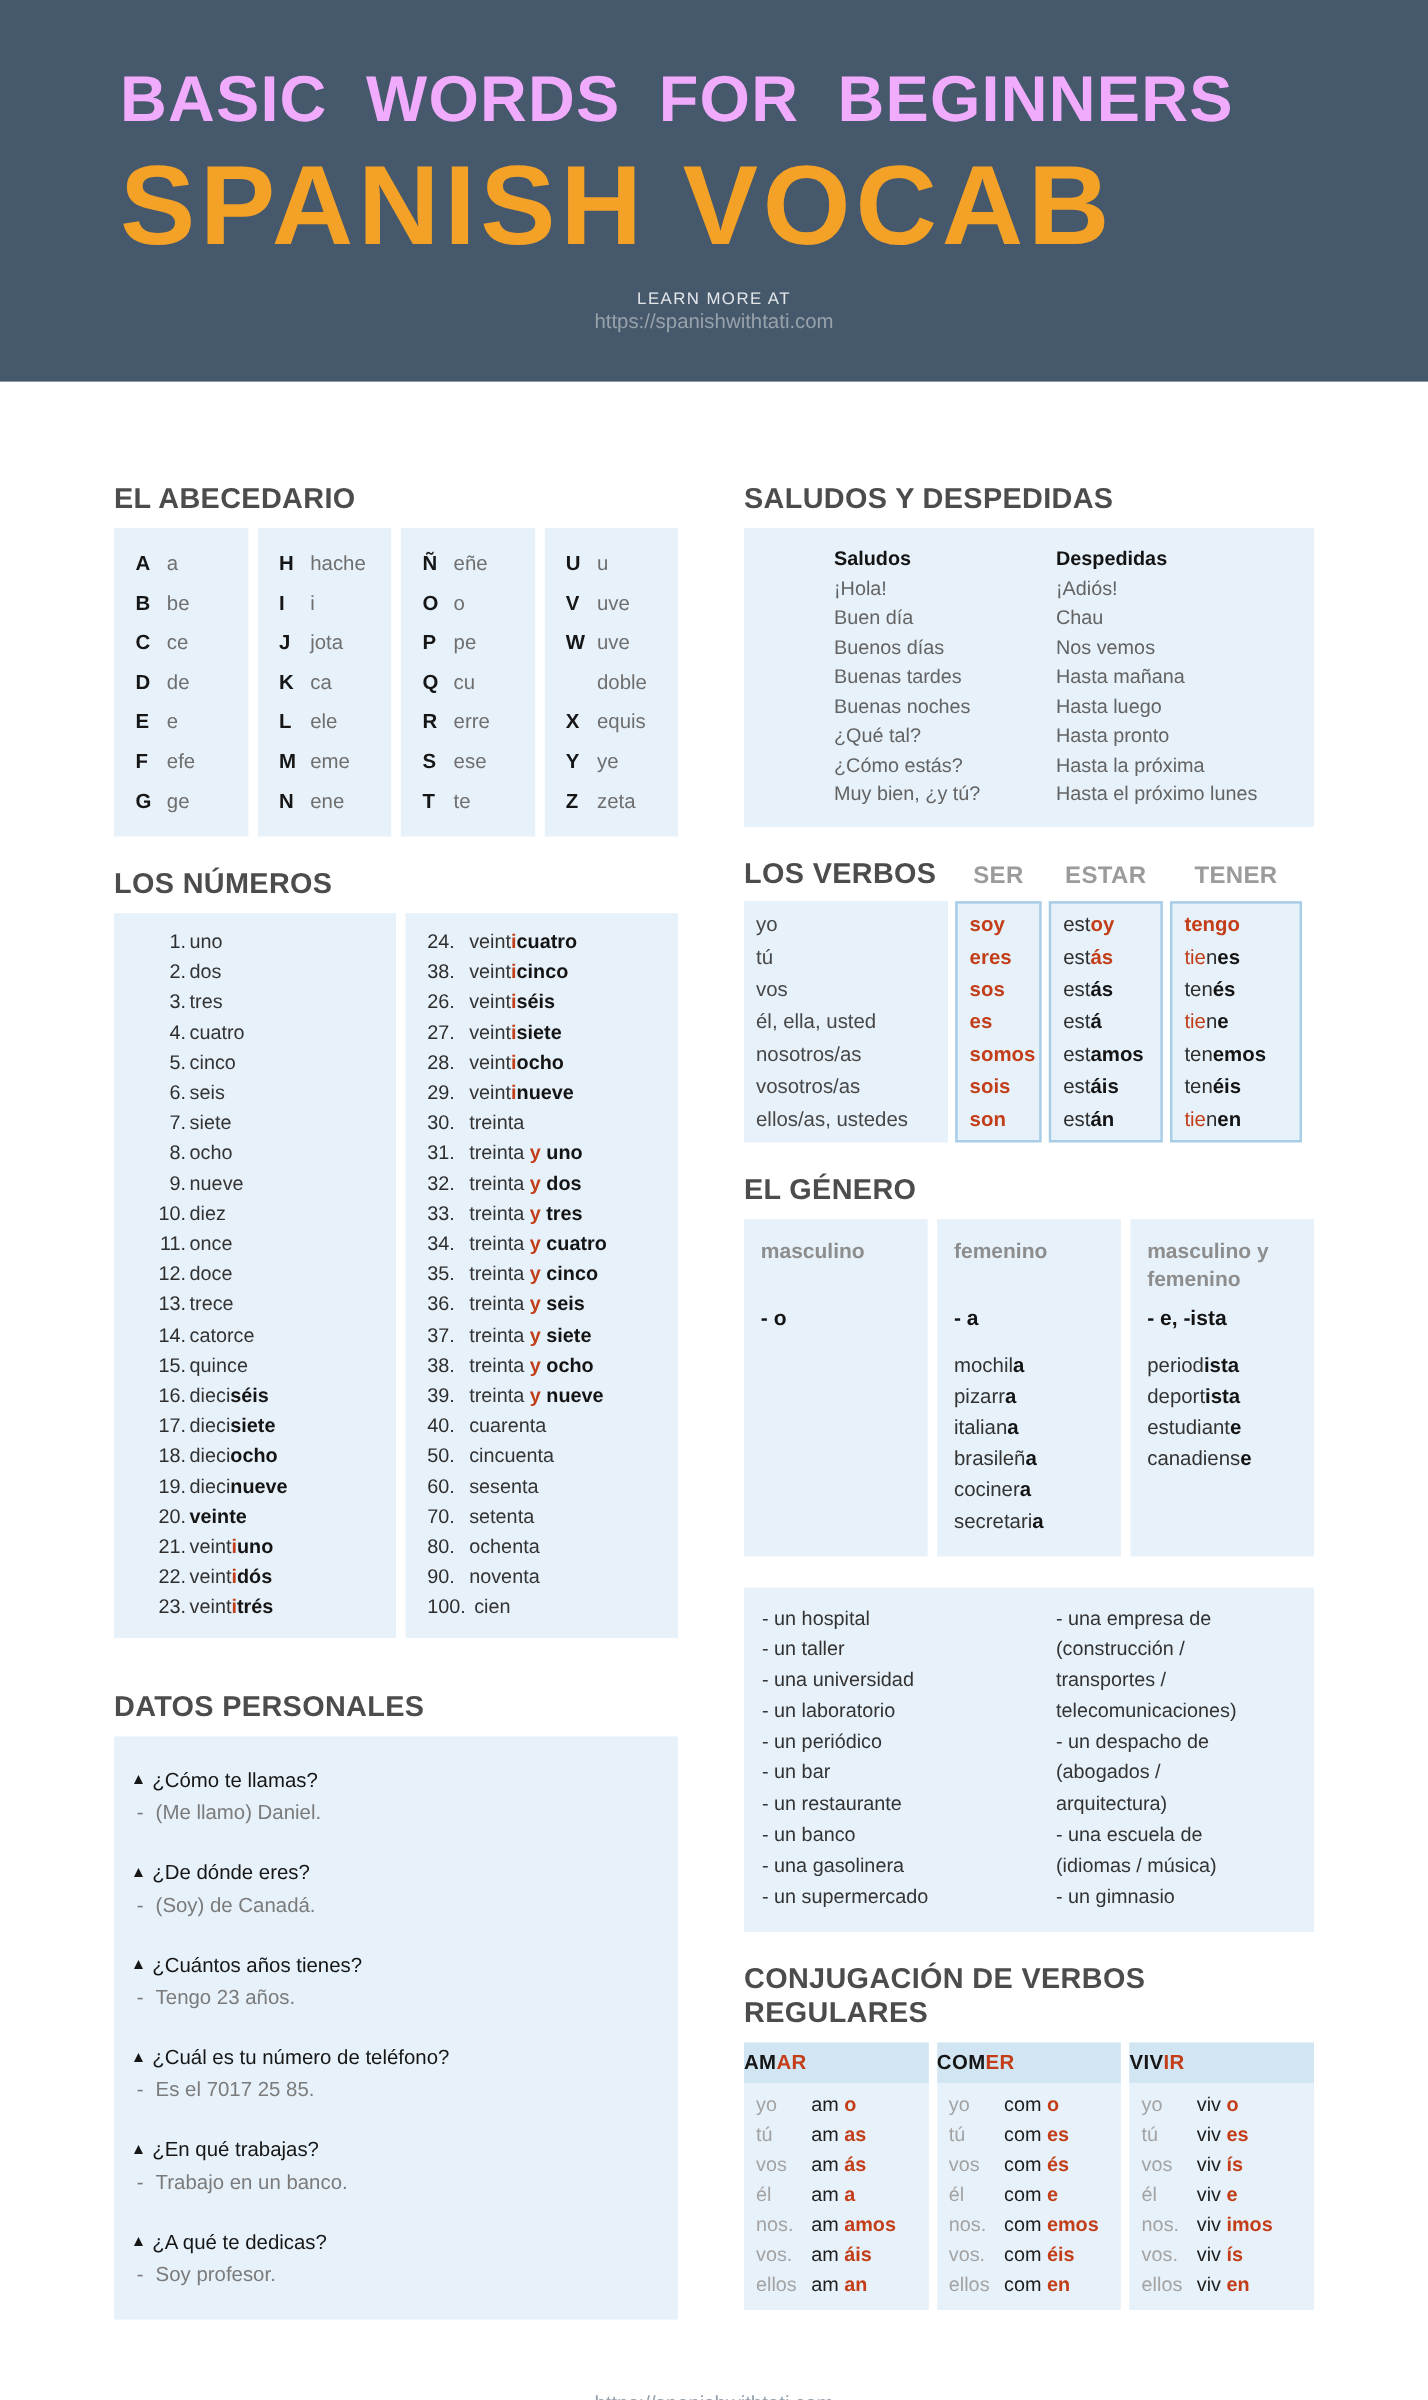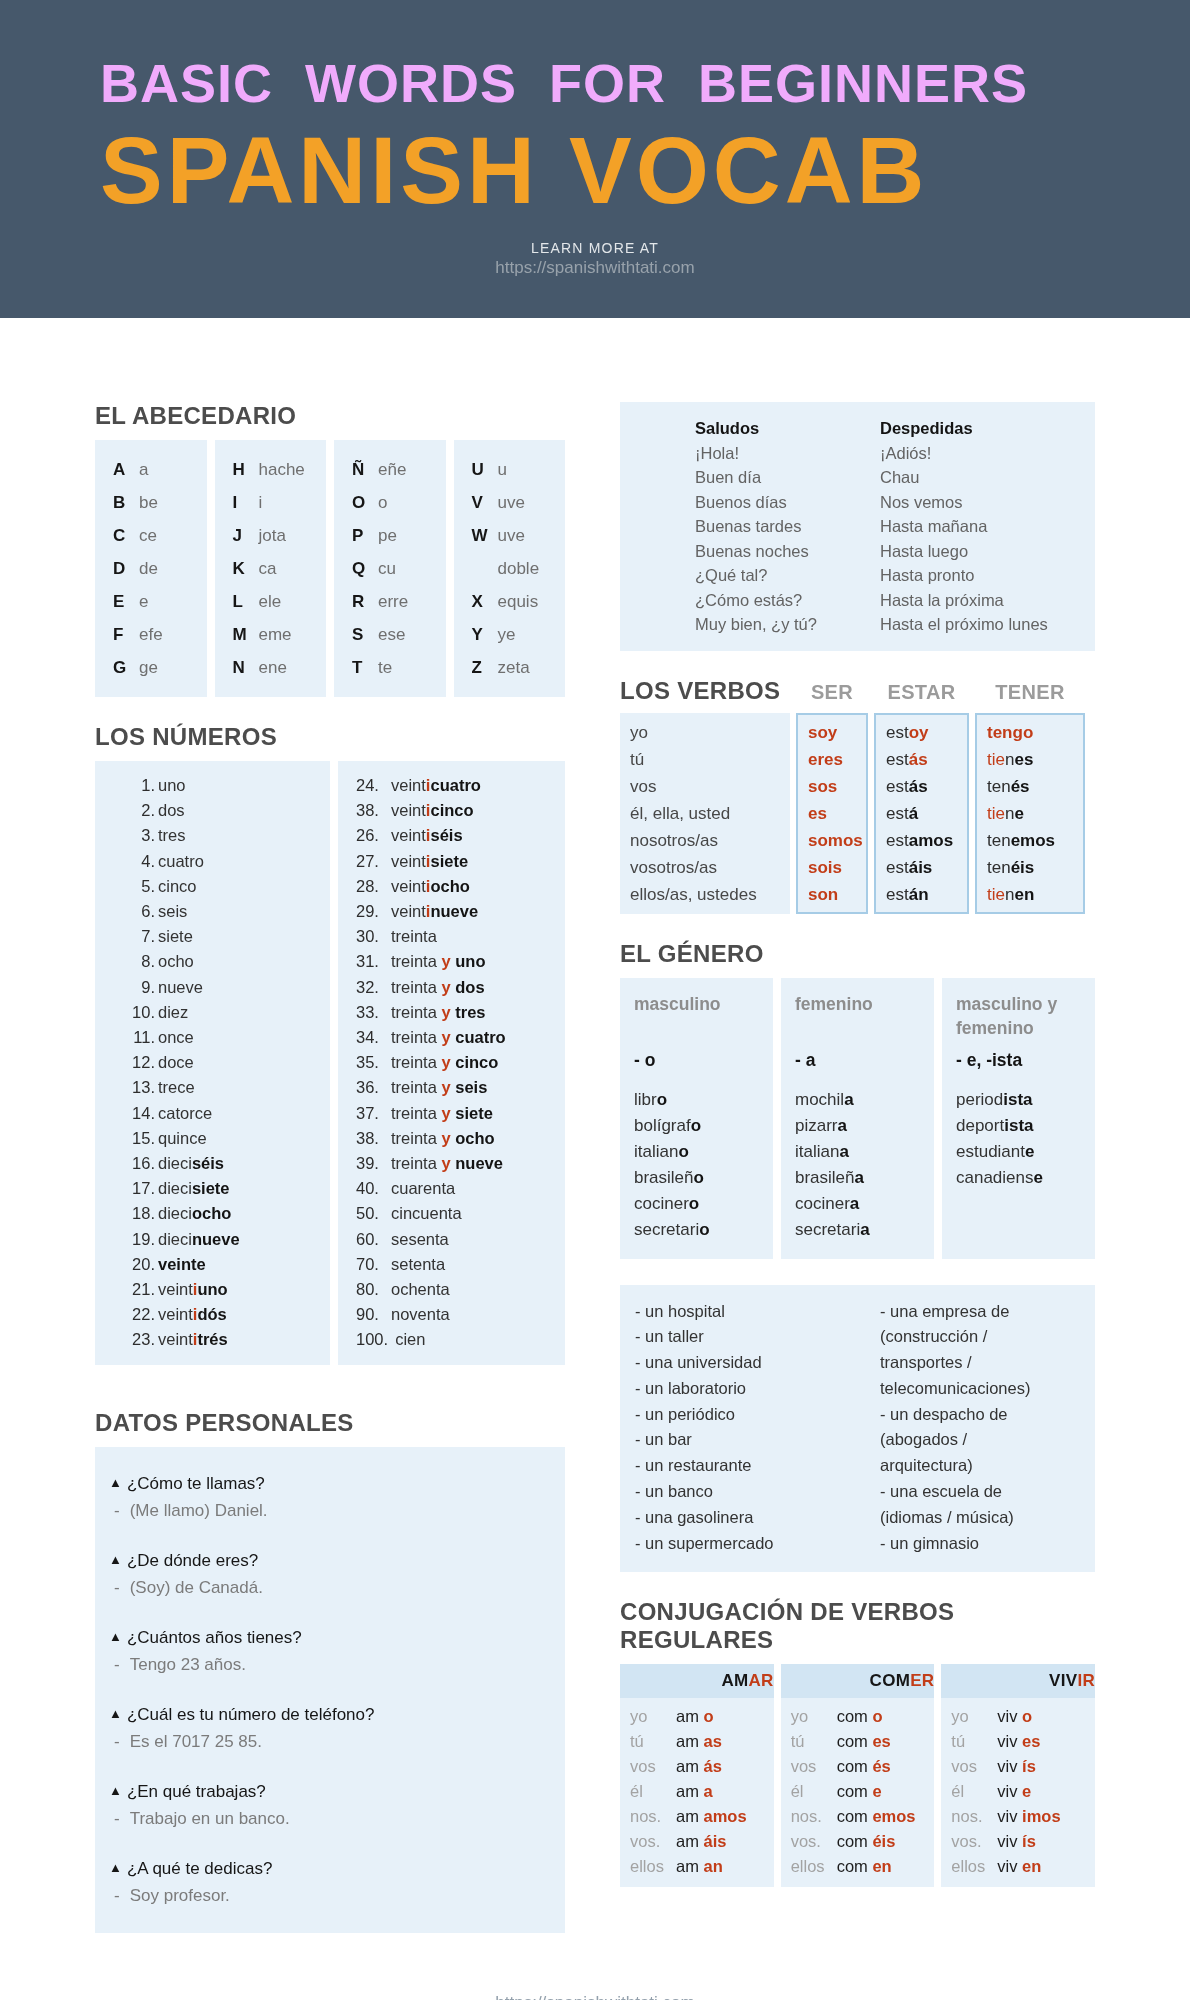--- a/index.html
+++ b/index.html
@@ -73,21 +73,21 @@
   .gen-suffix{font-weight:700;color:#141414;font-size:17.5px;margin-bottom:16px;}
   .gen-item{font-size:17px;line-height:26px;color:#333;}
   
   .lug-panel{display:flex;padding:14px 0 16px 15px;}
   .lug-col1{flex:0 0 245px;}
   .lug-col2{flex:1;}
   .lug-item{font-size:16.5px;line-height:25.8px;color:#333;}
   
   .conj-grid{display:flex;gap:7px;}
   .conj-table{flex:1;}
-  .conj-head{background:var(--panel-dark);text-align:right;font-weight:700;font-size:17px;color:#161616;line-height:34px;letter-spacing:.3px;}
+  .conj-head{background:var(--panel-dark);text-align:left;font-weight:700;font-size:17px;color:#161616;line-height:34px;letter-spacing:.3px;}
   .conj-body{background:var(--panel);padding:6px 0 8px 10px;}
   .conj-row{display:flex;line-height:25px;font-size:16.5px;}
   .conj-p{flex:0 0 46px;color:#a3a3a3;}
   .conj-f{color:#1d1d1d;white-space:nowrap;}
   
   .footer{text-align:center;color:#93a0ac;font-size:17px;margin:34px 0 60px;}
 </style>
 </head>
 <body>
 
@@ -460,20 +460,21 @@
               <div class="a"><span class="dash">-</span><span>Soy profesor.</span></div>
             </div>
           </div>
       </section>
 
     </div>
 
     <div class="col-right">
 
       <section>
+        <h2 class="sec-title">SALUDOS Y DESPEDIDAS</h2>
         <div class="panel saludos-panel">
           <div class="sal-col1">
             <div class="sal-head">Saludos</div>
             <div>
 
             <div class="sal-item">¡Hola!</div>
                 <div class="sal-item">Buen día</div>
                 <div class="sal-item">Buenos días</div>
                 <div class="sal-item">Buenas tardes</div>
                 <div class="sal-item">Buenas noches</div>
@@ -549,29 +550,20 @@
             </div>
         </div>
       </section>
 
       <section>
         <h2 class="sec-title">EL GÉNERO</h2>
         <div class="gen-grid">
           <div class="panel gen-panel">
             <div class="gen-head">masculino</div>
             <div class="gen-suffix">- o</div>
-            <div>
-
-            <div class="gen-item">libr<span class="b">o</span></div>
-                <div class="gen-item">bolígraf<span class="b">o</span></div>
-                <div class="gen-item">italian<span class="b">o</span></div>
-                <div class="gen-item">brasileñ<span class="b">o</span></div>
-                <div class="gen-item">cociner<span class="b">o</span></div>
-                <div class="gen-item">secretari<span class="b">o</span></div>
-              </div>
           </div>
           <div class="panel gen-panel">
             <div class="gen-head">femenino</div>
             <div class="gen-suffix">- a</div>
             <div>
 
             <div class="gen-item">mochil<span class="b">a</span></div>
                 <div class="gen-item">pizarr<span class="b">a</span></div>
                 <div class="gen-item">italian<span class="b">a</span></div>
                 <div class="gen-item">brasileñ<span class="b">a</span></div>

